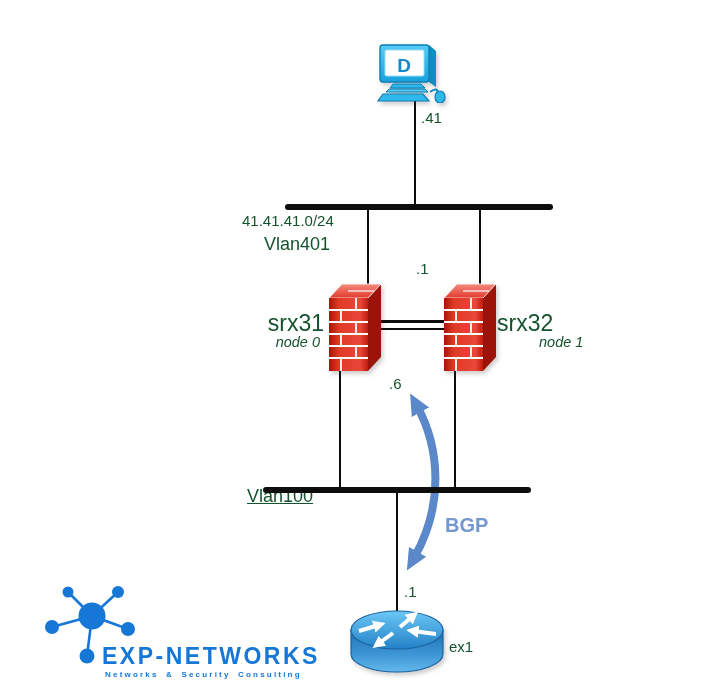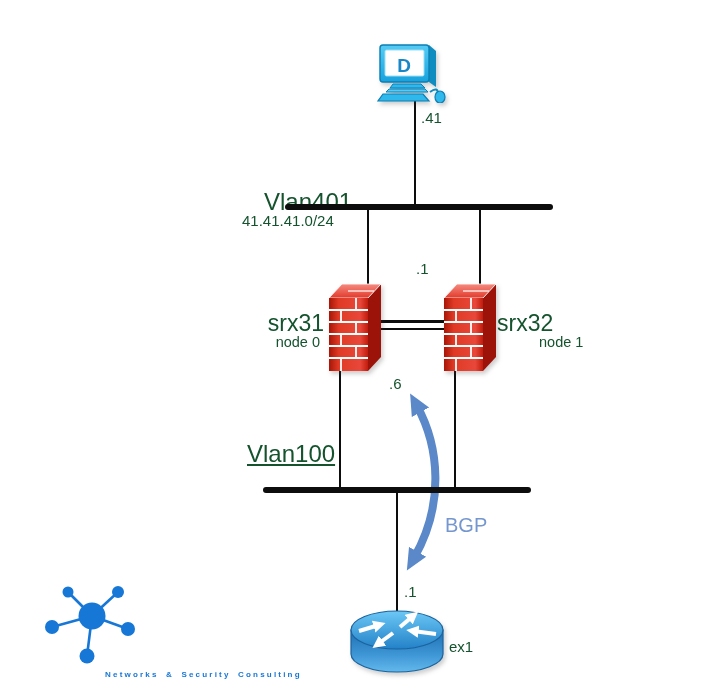--- a/index.html
+++ b/index.html
@@ -1,23 +1,23 @@
 <!DOCTYPE html>
 <html><head>
 <meta charset="utf-8">
 <style>
   html,body{margin:0;padding:0;background:#fff;}
   #canvas{position:relative;width:718px;height:695px;background:#ffffff;overflow:hidden;
           font-family:"Liberation Sans",sans-serif;}
   .lbl{position:absolute;color:#14532d;white-space:nowrap;font-family:"Liberation Sans",sans-serif;}
-  .seg-name{font-size:24px;}
+  .seg-name{font-size:18px;margin-top:46px;}
   .seg-subnet{font-size:15px;}
   .ip{font-size:15px;}
   .dev-name{font-size:23px;}
-  .dev-sub{font-size:14.5px;}
+  .dev-sub{font-size:14.5px;font-style:italic;}
   .vline{position:absolute;width:2px;background:#0d0d0d;z-index:1;}
   .hbar{position:absolute;height:6px;background:#0d0d0d;border-radius:3px;z-index:5;}
   .halink{position:absolute;background:#0d0d0d;z-index:2;}
   .icon{position:absolute;z-index:6;}
   .shadowed{filter:drop-shadow(2px 3px 2px rgba(60,60,60,0.25));}
   .bgp-label{font-size:20px;color:#7497cf;}
   .brand{font-size:23px;font-weight:bold;letter-spacing:2.5px;color:#1677d6;}
   .tagline{font-size:8px;font-weight:bold;letter-spacing:2.2px;word-spacing:3px;color:#1677d6;}
   .ralign{text-align:right;}
 </style>
@@ -67,21 +67,21 @@
   <div class="halink" style="left:378px;top:320px;width:66px;height:3px;"></div>
   <div class="halink" style="left:378px;top:328px;width:66px;height:2px;"></div>
   <div class="vline" style="left:339px;top:371px;height:118px;"></div>
   <div class="vline" style="left:454px;top:371px;height:118px;"></div>
   <div class="hbar" style="left:263px;top:487px;width:268px;"></div>
   <div class="vline" style="left:396px;top:491px;height:121px;"></div>
 
   <svg class="icon" style="left:383px;top:390px;z-index:3;" width="80" height="190" viewBox="0 0 80 190">
     <path d="M34,16 C56,56 62,114 31,168" fill="none" stroke="#5b88c8" stroke-width="8" marker-start="url(#bgp-head)" marker-end="url(#bgp-head)"></path>
   </svg>
-  <div class="lbl bgp-label" style="left:445px;top:514px;">BGP</div>
+  <div class="lbl bgp-label" style="left:445px;top:514px;font-weight:bold;">BGP</div>
 
   <svg class="icon shadowed" style="left:377px;top:43px;" width="76" height="60" viewBox="0 0 76 60">
 
     <polygon points="52,2 59,8 59,44 52,39" fill="#0f8cc0"></polygon>
 
     <rect x="3" y="2" width="49" height="37" rx="3" fill="url(#pc-face)" stroke="#0c7fb4" stroke-width="1.4"></rect>
     <rect x="8" y="7" width="39" height="26" rx="1.5" fill="#ffffff" stroke="#9adef5" stroke-width="1"></rect>
     <text x="27" y="29" text-anchor="middle" font-family="Liberation Sans, sans-serif" font-size="19" font-weight="bold" fill="#1787c8">D</text>
 
     <polygon points="16,41 44,41 48,45 13,45" fill="#2eb8ec" stroke="#0c7fb4" stroke-width="1"></polygon>
@@ -166,15 +166,16 @@
       <line x1="50" y1="36" x2="86" y2="49"></line>
       <line x1="50" y1="36" x2="45" y2="76"></line>
     </g>
     <circle cx="50" cy="36" r="13.5" fill="#1677d6"></circle>
     <circle cx="26" cy="12" r="5.5" fill="#1677d6"></circle>
     <circle cx="76" cy="12" r="6" fill="#1677d6"></circle>
     <circle cx="10" cy="47" r="7" fill="#1677d6"></circle>
     <circle cx="86" cy="49" r="7" fill="#1677d6"></circle>
     <circle cx="45" cy="76" r="7.5" fill="#1677d6"></circle>
   </svg>
+  <div class="lbl brand" style="left:102px;top:643px;">EXP-NETWORKS</div>
   <div class="lbl tagline" style="left:105px;top:670px;">Networks &amp; Security Consulting</div>
 
 </div>
 
 </body></html>

